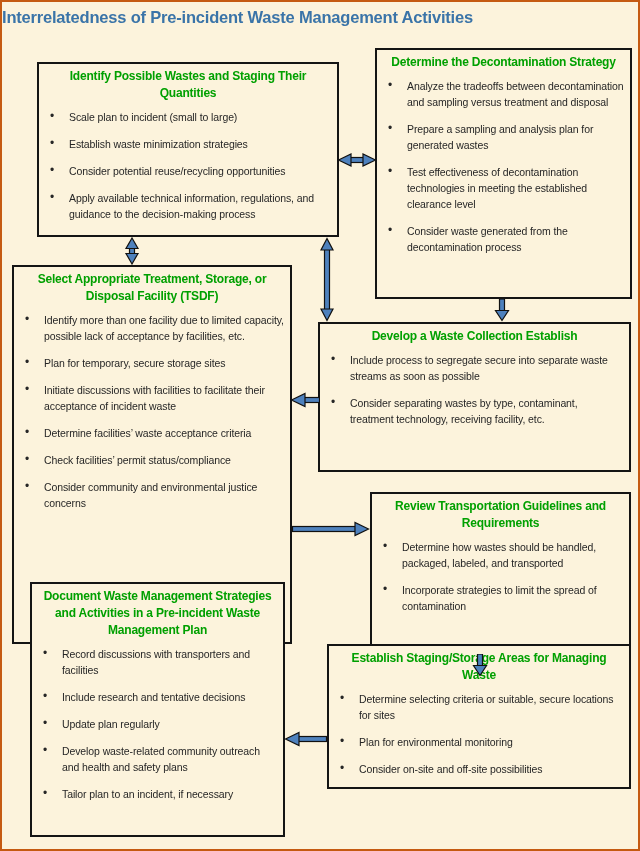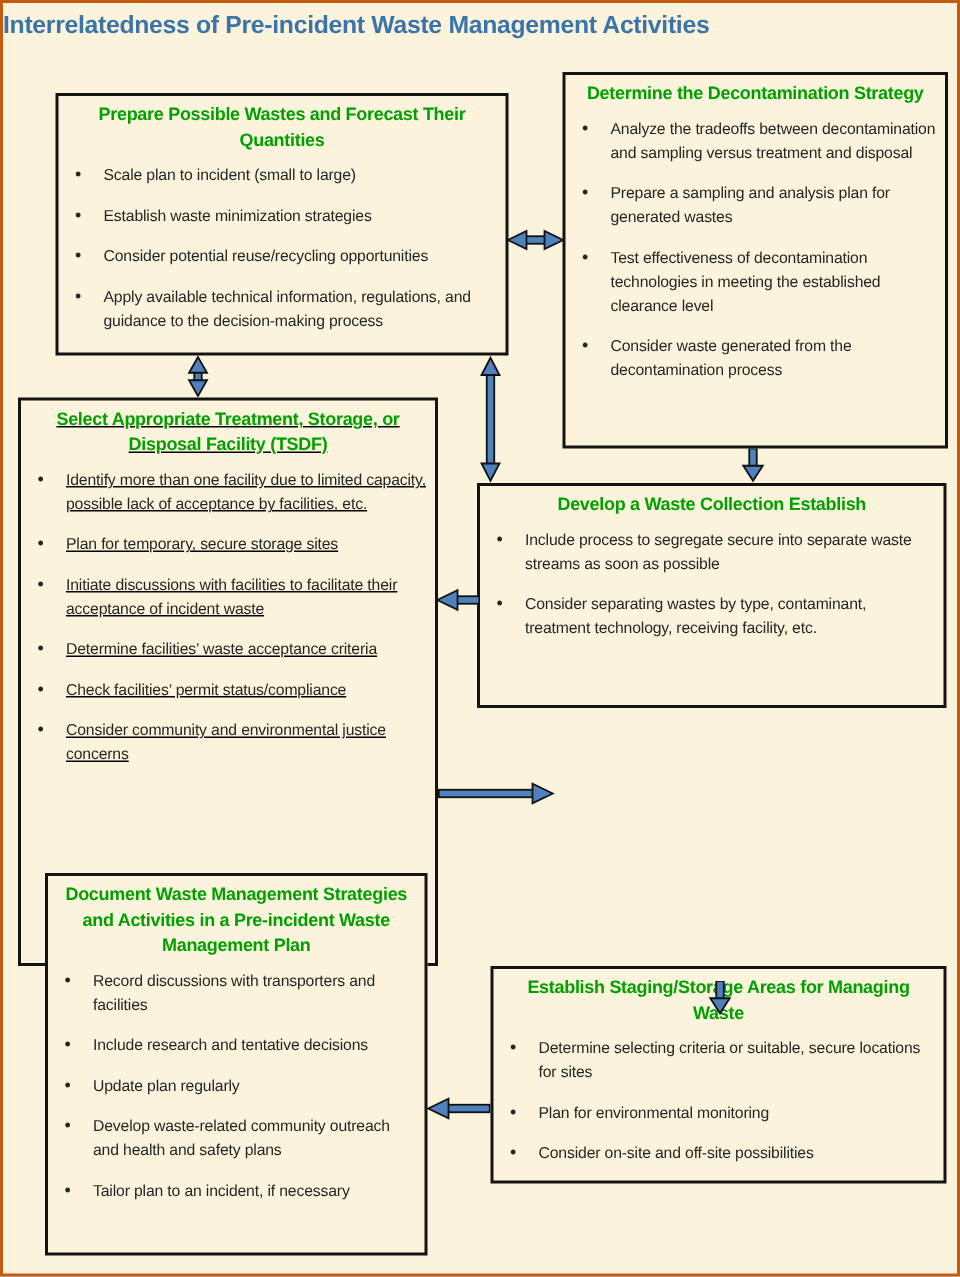--- a/index.html
+++ b/index.html
@@ -68,59 +68,66 @@
   }
 </style>
 </head>
 <body>
 
 <div class="page">
 
   <div class="page-title">Interrelatedness of Pre-incident Waste Management Activities</div>
 
   <div class="box" style="left:35px; top:60px; width:302px; height:175px;">
-    <div class="box-title">Prepare Possible Wastes and Forecast Their Quantities</div>
+    <div class="box-title">Identify Possible Wastes and Staging Their Quantities</div>
     <ul class="bullets">
         <li>Scale plan to incident (small to large)</li>
         <li>Establish waste minimization strategies</li>
         <li>Consider potential reuse/recycling opportunities</li>
         <li>Apply available technical information, regulations, and guidance to the decision-making process</li>
       </ul>
   </div>
 
   <div class="box" style="left:373px; top:46px; width:257px; height:251px;">
     <div class="box-title">Determine the Decontamination Strategy</div>
     <ul class="bullets">
         <li>Analyze the tradeoffs between decontamination and sampling versus treatment and disposal</li>
         <li>Prepare a sampling and analysis plan for generated wastes</li>
         <li>Test effectiveness of decontamination technologies in meeting the established clearance level</li>
         <li>Consider waste generated from the decontamination process</li>
       </ul>
   </div>
 
-  <div class="box" style="left:10px; top:263px; width:280px; height:379px;text-decoration:underline;">
+  <div class="box" style="left:10px; top:263px; width:280px; height:379px;">
     <div class="box-title">Select Appropriate Treatment, Storage, or Disposal Facility (TSDF)</div>
     <ul class="bullets">
         <li>Identify more than one facility due to limited capacity, possible lack of acceptance by facilities, etc.</li>
         <li>Plan for temporary, secure storage sites</li>
         <li>Initiate discussions with facilities to facilitate their acceptance of incident waste</li>
         <li>Determine facilities’ waste acceptance criteria</li>
         <li>Check facilities’ permit status/compliance</li>
         <li>Consider community and environmental justice concerns</li>
       </ul>
   </div>
 
   <div class="box" style="left:316px; top:320px; width:313px; height:150px;">
     <div class="box-title">Develop a Waste Collection Establish</div>
     <ul class="bullets">
         <li>Include process to segregate secure into separate waste streams as soon as possible</li>
         <li>Consider separating wastes by type, contaminant, treatment technology, receiving facility, etc.</li>
       </ul>
   </div>
 
+  <div class="box" style="left:368px; top:490px; width:261px; height:162px;">
+    <div class="box-title">Review Transportation Guidelines and Requirements</div>
+    <ul class="bullets">
+        <li>Determine how wastes should be handled, packaged, labeled, and transported</li>
+        <li>Incorporate strategies to limit the spread of contamination</li>
+      </ul>
+  </div>
 
   <div class="box" style="left:28px; top:580px; width:255px; height:255px;">
     <div class="box-title">Document Waste Management Strategies and Activities in a Pre-incident Waste Management Plan</div>
     <ul class="bullets">
         <li>Record discussions with transporters and facilities</li>
         <li>Include research and tentative decisions</li>
         <li>Update plan regularly</li>
         <li>Develop waste-related community outreach and health and safety plans</li>
         <li>Tailor plan to an incident, if necessary</li>
       </ul>

